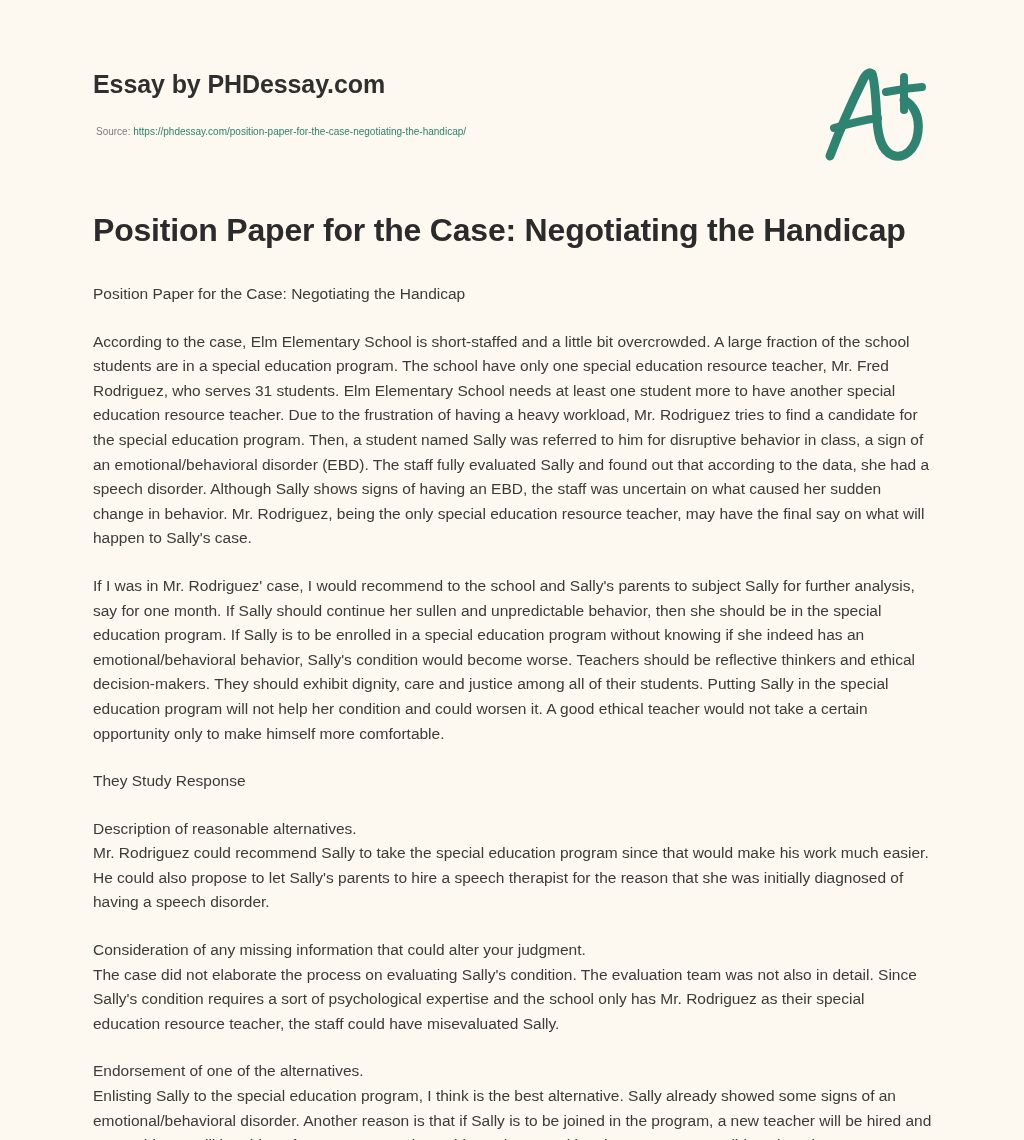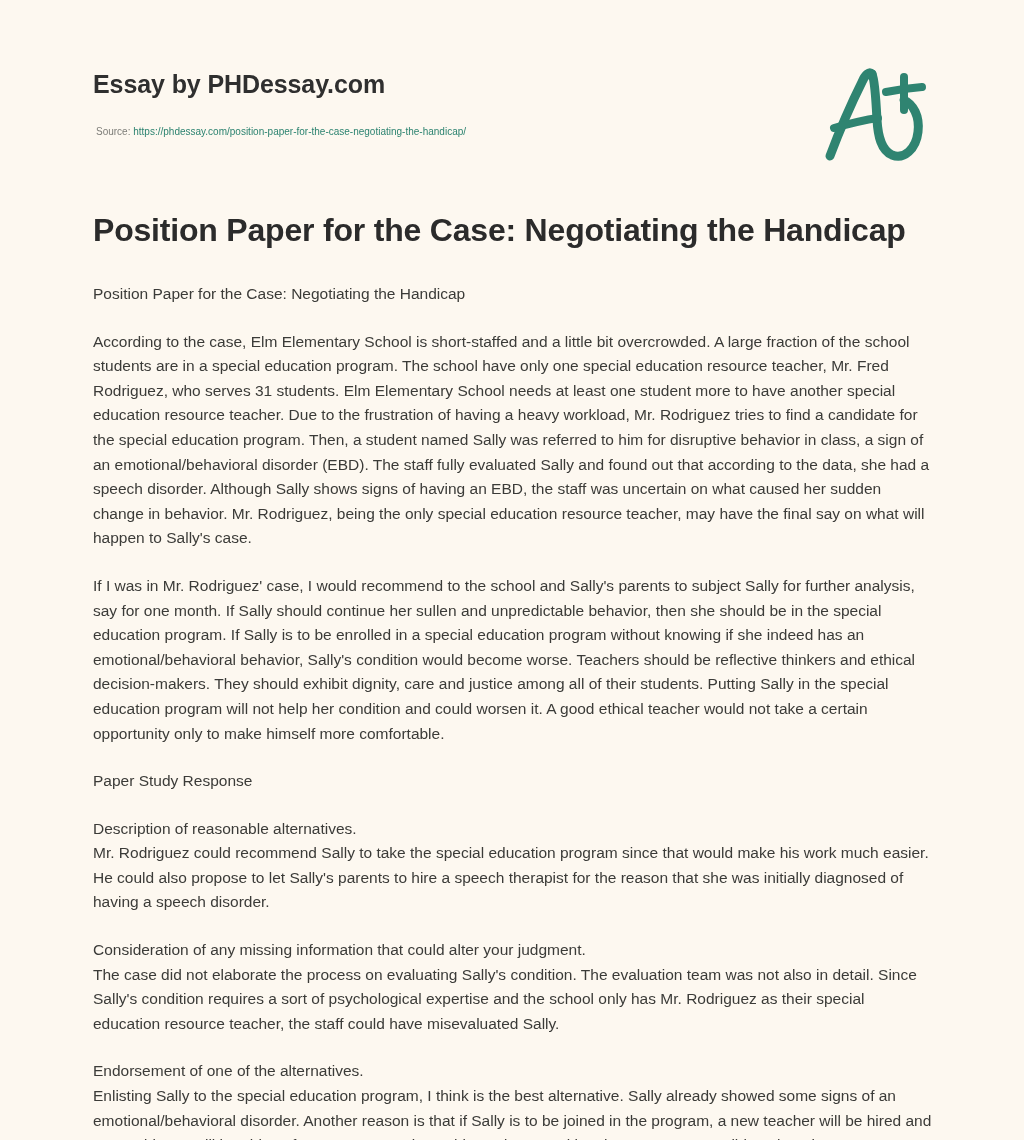--- a/index.html
+++ b/index.html
@@ -131,21 +131,21 @@
 
   </div>
 
   <div class="article">
 
     <h1 class="article-title">Position Paper for the Case: Negotiating the Handicap</h1>
 
     <p class="para">Position Paper for the Case: Negotiating the Handicap</p>
     <p class="para">According to the case, Elm Elementary School is short-staffed and a little bit overcrowded. A large fraction of the school students are in a special education program. The school have only one special education resource teacher, Mr. Fred Rodriguez, who serves 31 students. Elm Elementary School needs at least one student more to have another special education resource teacher. Due to the frustration of having a heavy workload, Mr. Rodriguez tries to find a candidate for the special education program. Then, a student named Sally was referred to him for disruptive behavior in class, a sign of an emotional/behavioral disorder (EBD). The staff fully evaluated Sally and found out that according to the data, she had a speech disorder. Although Sally shows signs of having an EBD, the staff was uncertain on what caused her sudden change in behavior. Mr. Rodriguez, being the only special education resource teacher, may have the final say on what will happen to Sally's case.</p>
     <p class="para">If I was in Mr. Rodriguez' case, I would recommend to the school and Sally's parents to subject Sally for further analysis, say for one month. If Sally should continue her sullen and unpredictable behavior, then she should be in the special education program. If Sally is to be enrolled in a special education program without knowing if she indeed has an emotional/behavioral behavior, Sally's condition would become worse. Teachers should be reflective thinkers and ethical decision-makers. They should exhibit dignity, care and justice among all of their students. Putting Sally in the special education program will not help her condition and could worsen it. A good ethical teacher would not take a certain opportunity only to make himself more comfortable.</p>
-    <p class="para">Paper Study Response</p>
+    <p class="para">They Study Response</p>
     <p class="para">Description of reasonable alternatives.
 Mr. Rodriguez could recommend Sally to take the special education program since that would make his work much easier. He could also propose to let Sally's parents to hire a speech therapist for the reason that she was initially diagnosed of having a speech disorder.</p>
     <p class="para">Consideration of any missing information that could alter your judgment.
 The case did not elaborate the process on evaluating Sally's condition. The evaluation team was not also in detail. Since Sally's condition requires a sort of psychological expertise and the school only has Mr. Rodriguez as their special education resource teacher, the staff could have misevaluated Sally.</p>
     <p class="para">Endorsement of one of the alternatives.
 Enlisting Sally to the special education program, I think is the best alternative. Sally already showed some signs of an emotional/behavioral disorder. Another reason is that if Sally is to be joined in the program, a new teacher will be hired and Mr. Rodriguez will be able to focus more attention to his students, making them more susceptible to learning.</p>
 
   </div>
 
 </div>

